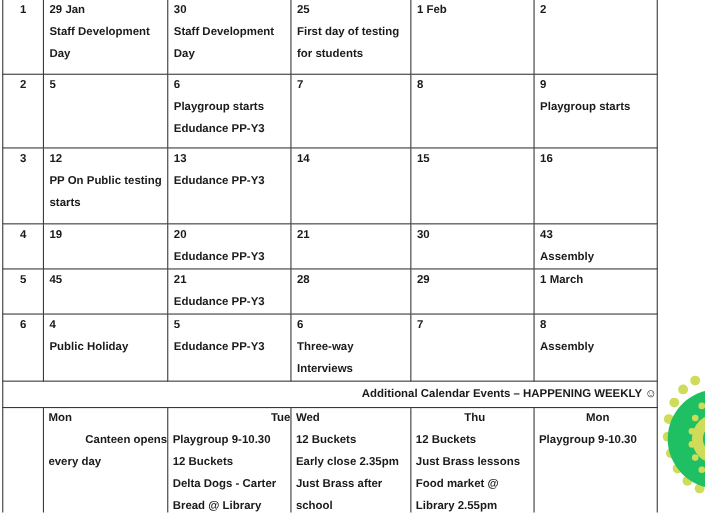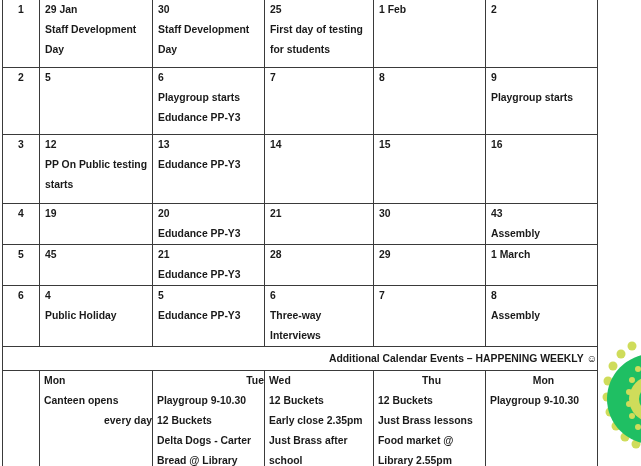--- a/index.html
+++ b/index.html
@@ -157,22 +157,22 @@
           <span class="line">Assembly</span>
         </td>
       </tr>
       <tr class="hdr">
         <td colspan="6" class="banner">Additional Calendar Events – HAPPENING WEEKLY ☺</td>
       </tr>
       <tr class="wkly">
         <td></td>
         <td style="padding-left: 4px;">
           <span class="line" style="text-align: left;">Mon</span>
-          <span class="line" style="text-align: left;">Canteen opens</span>
-          <span class="line" style="text-align: right;">every day</span>
+          <span class="line" style="text-align: right;">Canteen opens</span>
+          <span class="line" style="text-align: left;">every day</span>
         </td>
         <td style="padding-left: 4px;">
           <span class="line" style="text-align: right;">Tue</span>
           <span class="line">Playgroup 9-10.30</span>
           <span class="line">12 Buckets</span>
           <span class="line">Delta Dogs - Carter</span>
           <span class="line">Bread @ Library</span>
         </td>
         <td style="padding-left: 4px;">
           <span class="line" style="text-align: left;">Wed</span>

